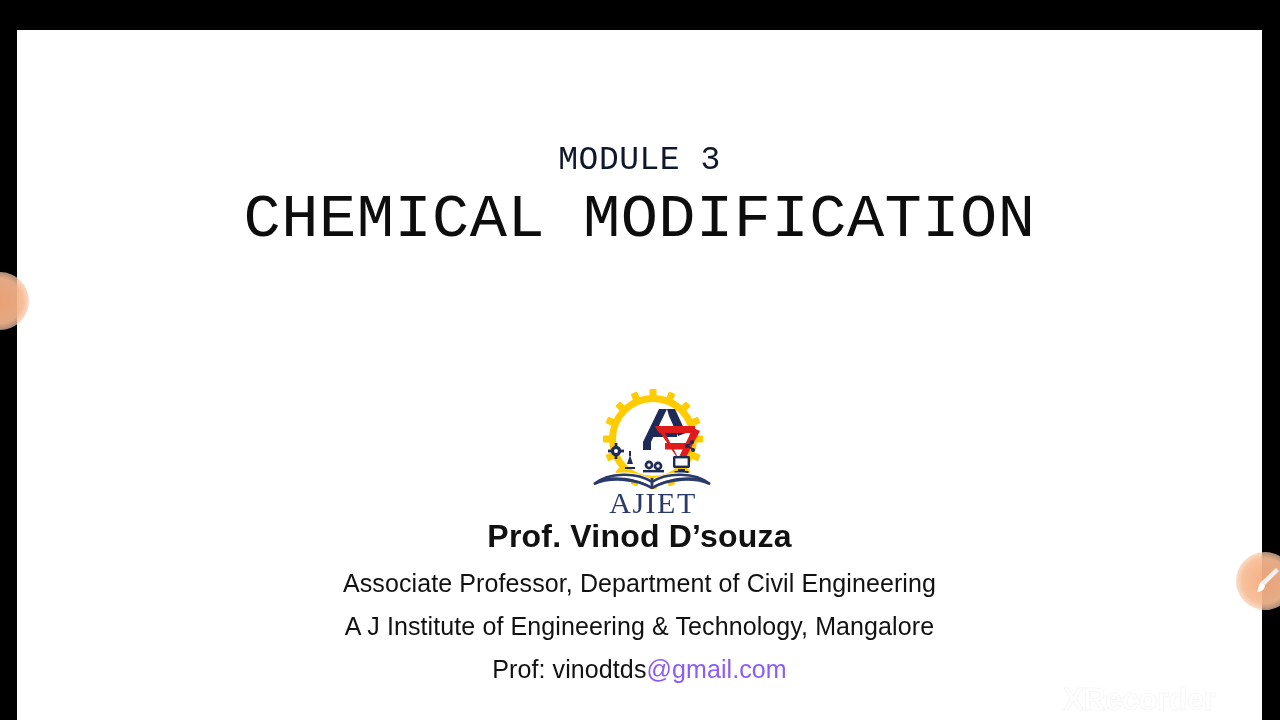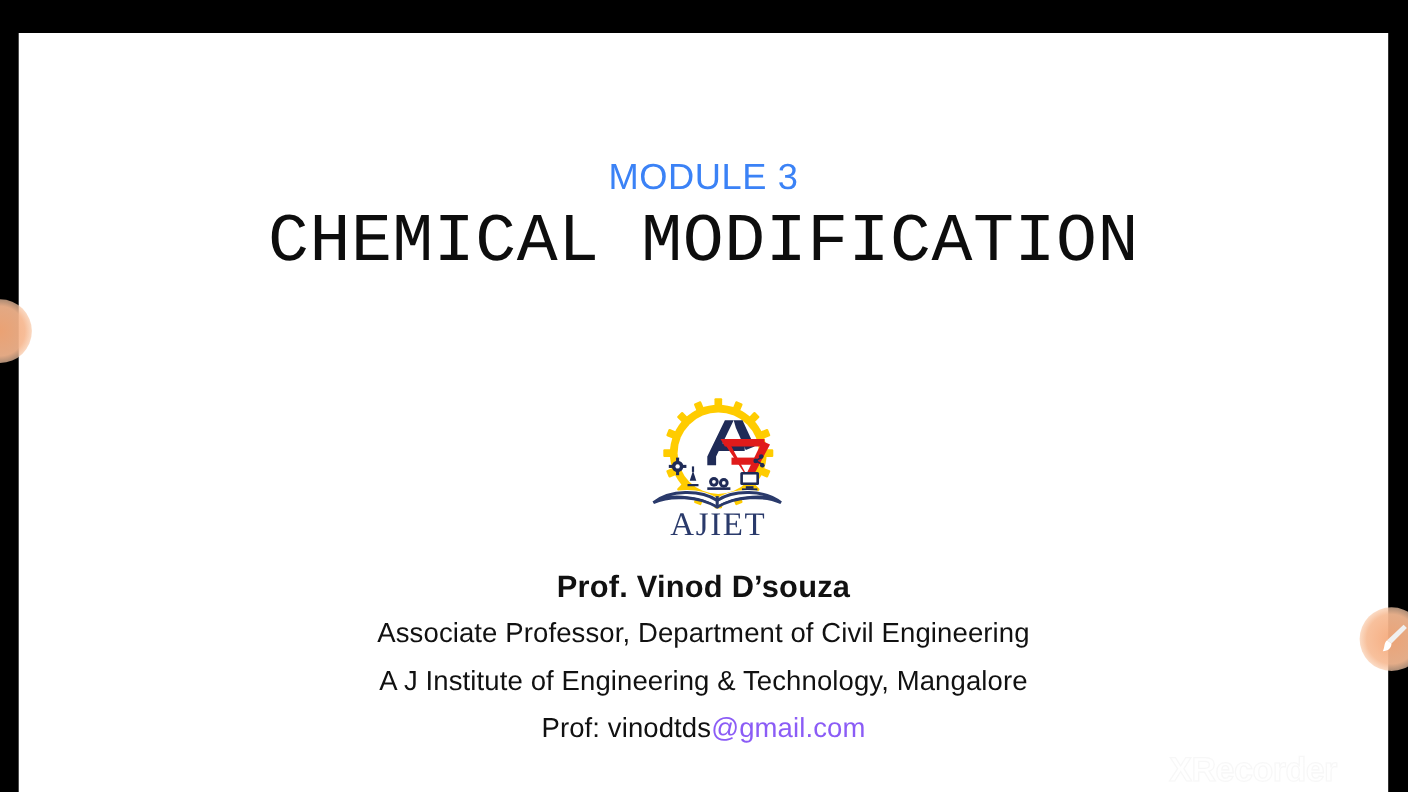--- a/index.html
+++ b/index.html
@@ -36,61 +36,61 @@
 
   
   .title-block {
     position: absolute;
     left: 0;
     top: 112px;
     width: 1245px;
     text-align: center;
   }
   .module-line {
-    font-family: Liberation Sans, sans-serif;
+    font-family: Liberation Mono, monospace;
     font-size: 33px;
     font-weight: 300;
     letter-spacing: 0.5px;
-    color: #3b82f6;
+    color: #0f172a;
     line-height: 1.18;
     white-space: nowrap;
   }
   .main-title {
     font-family: Liberation Mono, monospace;
     font-size: 62px;
     font-weight: 300;
     letter-spacing: 0.5px;
     color: #0d0d0d;
     line-height: 1.12;
     margin-top: 4px;
     white-space: nowrap;
   }
 
   
   .logo-wrap {
     position: absolute;
     left: 566px;
-    top: 331px;
+    top: 358px;
     width: 140px;
     height: 132px;
   }
   .logo-wrap svg { display: block; }
 
   
   .presenter-block {
     position: absolute;
     left: 0;
     top: 482px;
     width: 1245px;
     text-align: center;
     color: #111111;
   }
   .presenter-name {
     font-family: "Liberation Sans", sans-serif;
-    font-size: 28px;
+    font-size: 32px;
     font-weight: bold;
     line-height: 1.55;
     letter-spacing: 0.2px;
   }
   .presenter-line {
     font-family: "Liberation Sans", sans-serif;
     font-size: 25px;
     font-weight: 400;
     line-height: 1.72;
     letter-spacing: 0.1px;

